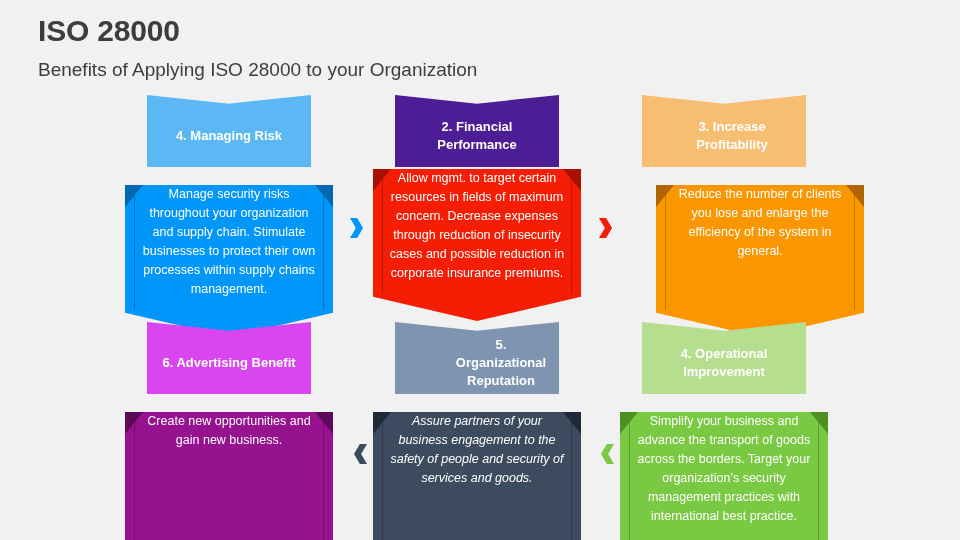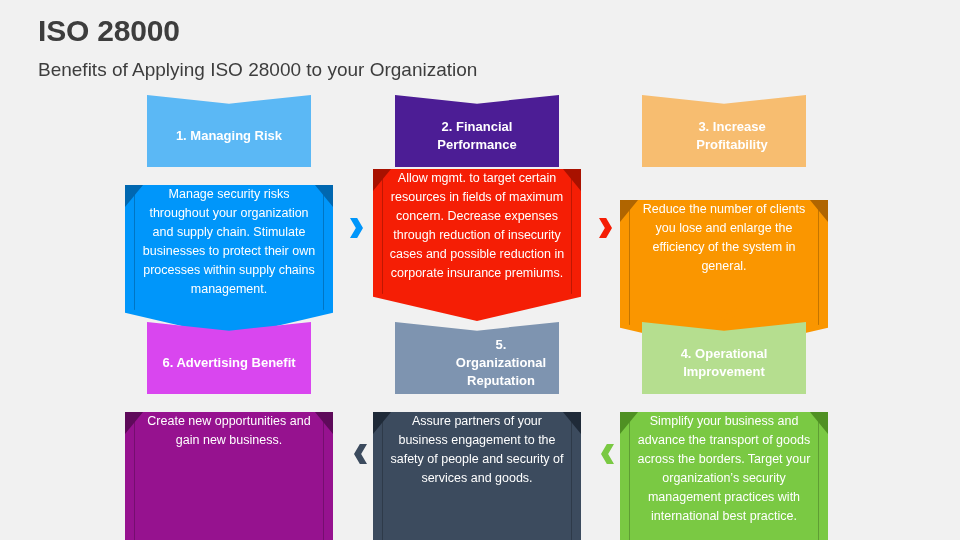--- a/index.html
+++ b/index.html
@@ -117,38 +117,38 @@
     <div class="card" style="left: 125px; top: 0px;">
       <div class="card-body-wrap" style="top: 143px;">
         <div class="card-body" style="background: rgb(0, 150, 250); height: 152px;">
           <div class="fold fold-l" style="background: rgb(0, 103, 176);"></div>
           <div class="fold fold-r" style="background: rgb(0, 103, 176);"></div>
           <div class="card-body-inner"></div>
           <div class="card-text" style="margin-top: 42px;">Manage security risks throughout your organization and supply chain. Stimulate businesses to protect their own processes within supply chains management.</div>
         </div>
       </div>
       <div class="card-banner" style="background: rgb(91, 184, 245); top: 95px;">
-        <div class="card-banner-label">1. Managing Risk</div>
+        <div class="card-banner-label">4. Managing Risk</div>
       </div>
     </div>
     <div class="card" style="left: 373px; top: 0px;">
       <div class="card-body-wrap" style="top: 143px;">
         <div class="card-body" style="background: rgb(245, 30, 5); height: 152px;">
           <div class="fold fold-l" style="background: rgb(168, 17, 0);"></div>
           <div class="fold fold-r" style="background: rgb(168, 17, 0);"></div>
           <div class="card-body-inner"></div>
           <div class="card-text" style="margin-top: 26px;">Allow mgmt. to target certain resources in fields of maximum concern. Decrease expenses through reduction of insecurity cases and possible reduction in corporate insurance premiums.</div>
         </div>
       </div>
       <div class="card-banner" style="background: #4c1d95; top: 95px;">
         <div class="card-banner-label">2. Financial Performance</div>
       </div>
     </div>
     <div class="card" style="left: 620px; top: 0px;">
-      <div class="card-body-wrap" style="top: 158px;">
+      <div class="card-body-wrap" style="top: 143px; margin-left: 36px;">
         <div class="card-body" style="background: rgb(250, 150, 0); height: 152px;">
           <div class="fold fold-l" style="background: rgb(176, 101, 0);"></div>
           <div class="fold fold-r" style="background: rgb(176, 101, 0);"></div>
           <div class="card-body-inner"></div>
           <div class="card-text" style="margin-top: 42px;">Reduce the number of clients you lose and enlarge the efficiency of the system in general.</div>
         </div>
       </div>
       <div class="card-banner" style="background: rgb(247, 189, 112); top: 95px; padding-left: 16px;">
         <div class="card-banner-label">3. Increase Profitability</div>
       </div>
@@ -165,21 +165,21 @@
       <div class="card-banner" style="background: rgb(181, 222, 143); top: 322px;">
         <div class="card-banner-label">4. Operational Improvement</div>
       </div>
     </div>
     <div class="card" style="left: 373px; top: 0px;">
       <div class="card-body-wrap" style="top: 370px;">
         <div class="card-body" style="background: rgb(60, 75, 94); height: 162px;">
           <div class="fold fold-l" style="background: rgb(31, 42, 56);"></div>
           <div class="fold fold-r" style="background: rgb(31, 42, 56);"></div>
           <div class="card-body-inner"></div>
-          <div class="card-text" style="margin-top: 42px;">Assure partners of your business engagement to the safety of people and security of services and goods.</div>
+          <div class="card-text" style="margin-top: 42px; font-style: italic;">Assure partners of your business engagement to the safety of people and security of services and goods.</div>
         </div>
       </div>
       <div class="card-banner" style="background: rgb(126, 148, 176); top: 322px; padding-left: 48px;">
         <div class="card-banner-label">5. Organizational Reputation</div>
       </div>
     </div>
     <div class="card" style="left: 125px; top: 0px;">
       <div class="card-body-wrap" style="top: 370px;">
         <div class="card-body" style="background: rgb(150, 18, 143); height: 162px;">
           <div class="fold fold-l" style="background: rgb(94, 10, 90);"></div>

